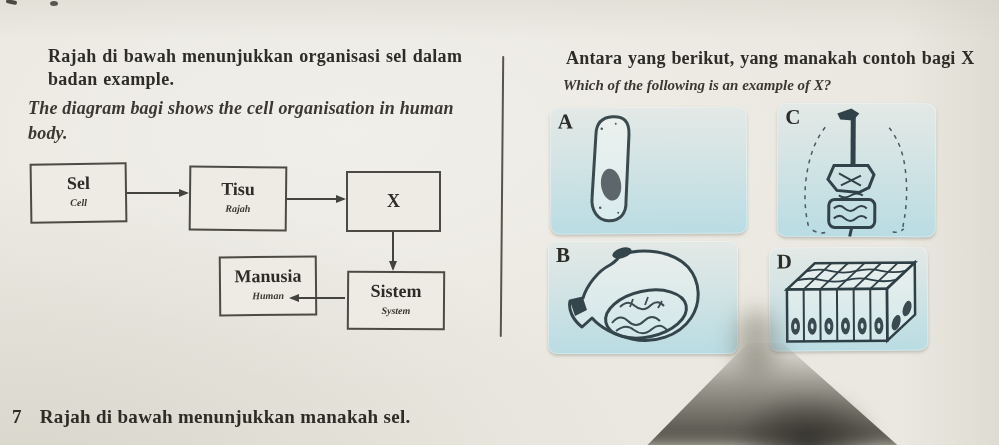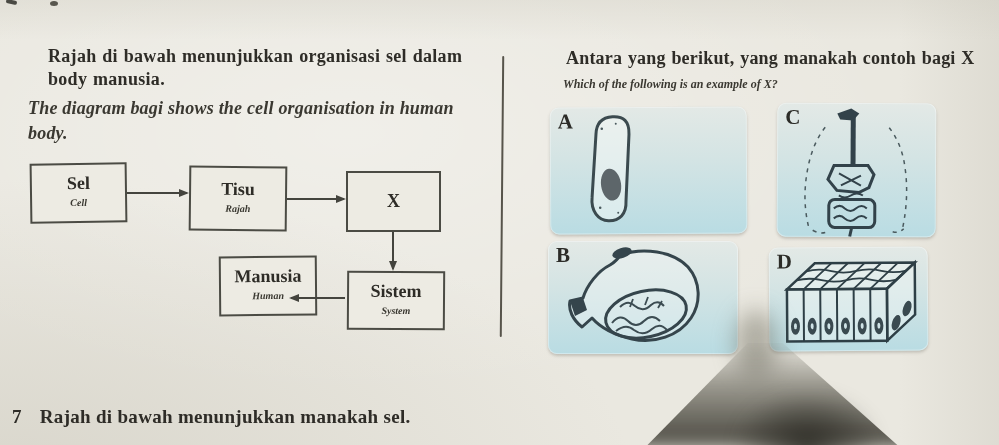--- a/index.html
+++ b/index.html
@@ -23,21 +23,21 @@
   
   .qnum{position:absolute;font-weight:bold;font-size:19px;}
   .qnum6{left:-9px;top:44px;}
   .malay-block{position:absolute;left:28px;top:45px;width:480px;
     font-weight:bold;font-size:18px;line-height:23px;letter-spacing:0.3px;word-spacing:1px;margin-left:20px;}
   .english-block{position:absolute;left:28px;top:96px;width:480px;
     font-weight:bold;font-style:italic;font-size:18px;line-height:25px;letter-spacing:0.2px;color:#3a3831;}
   .r-malay{position:absolute;left:566px;top:48px;width:440px;white-space:nowrap;
     font-weight:bold;font-size:18px;letter-spacing:0.2px;word-spacing:1px;}
   .r-english{position:absolute;left:563px;top:77px;white-space:nowrap;
-    font-weight:bold;font-style:italic;font-size:12px;color:#3a3831;}
+    font-weight:bold;font-style:italic;font-size:15px;color:#3a3831;}
   .q7-row{position:absolute;left:12px;top:406px;font-weight:bold;font-size:19px;letter-spacing:0.3px;}
   .q7-row .q7num{margin-right:18px;}
 
   
   .divider{position:absolute;left:501px;top:56px;width:2px;height:281px;
     background:#57544b;transform:rotate(0.5deg);border-radius:1px;}
 
   
   .fc-box{position:absolute;border:2px solid #4b4b44;background:#edebe3;
     display:flex;flex-direction:column;align-items:center;justify-content:center;
@@ -89,21 +89,21 @@
 
 <div class="page">
 
   <div class="speck s1"></div>
   <div class="speck s2"></div>
 
   <div class="qnum qnum6">6</div>
 
   <div class="malay-block">
     <div>Rajah di bawah menunjukkan organisasi sel dalam</div>
-    <div>body manusia.</div>
+    <div>badan example.</div>
   </div>
   <div class="english-block">
     <div>The diagram bagi shows the cell organisation in human</div>
     <div>body.</div>
   </div>
 
   <div class="fc-box box-sel">
     <div class="fc-malay">Sel</div>
     <div class="fc-english">Cell</div>
   </div>

